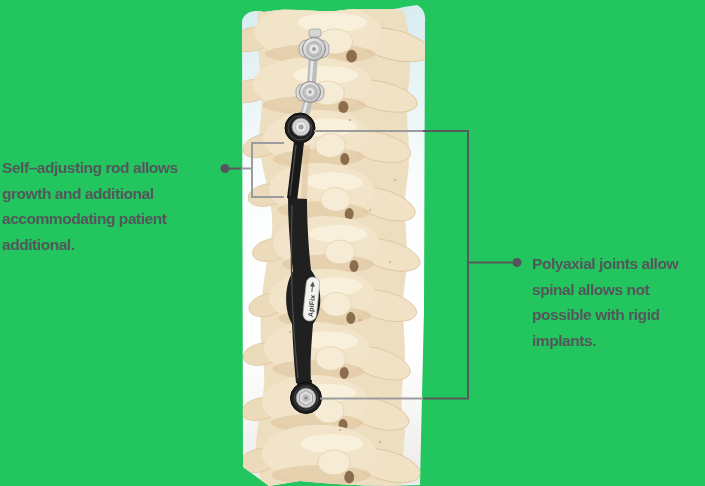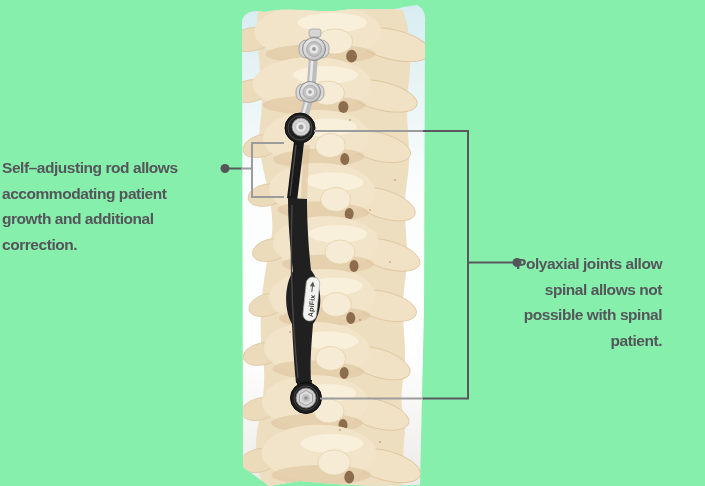--- a/index.html
+++ b/index.html
@@ -1,27 +1,27 @@
 <!DOCTYPE html>
 <html><head>
 <meta charset="utf-8">
 <style>
   html,body{margin:0;padding:0;background:#000;}
   .stage{
-    position:relative;width:705px;height:486px;background:#86efac;
+    position:relative;width:705px;height:486px;background:#22c55e;
     overflow:hidden;font-family:"Liberation Sans",sans-serif;
   }
   .layer{position:absolute;left:0;top:0;}
   .caption{
     position:absolute;color:#54565a;font-weight:700;
     font-size:15.5px;line-height:25.5px;letter-spacing:-0.45px;
     white-space:nowrap;
   }
   .caption-left{left:2px;top:155px;}
-  .caption-right{left:516px;top:251px;text-align:right;}
+  .caption-right{left:532px;top:251px;}
 </style>
 </head>
 <body>
 
 <div class="stage">
 
   <svg class="layer" width="705" height="486" viewBox="0 0 705 486">
     <defs>
       <linearGradient id="bgGrad" x1="0" y1="0" x2="0" y2="1">
         <stop offset="0" stop-color="#d7ecf0"></stop>
@@ -163,25 +163,25 @@
     <g fill="none">
       <path d="M314,131 H424" stroke="#9b9c9e" stroke-width="2"></path>
       <path d="M320,398.5 H424" stroke="#9b9c9e" stroke-width="2"></path>
       <path d="M423,131 H468 M468,130 V399.5 M468,398.5 H423 M468,262.5 H513" stroke="#58595d" stroke-width="2"></path>
       <circle cx="517" cy="262.5" r="4.5" fill="#54565a"></circle>
     </g>
   </svg>
 
   <div class="caption caption-left">
     <div>Self–adjusting rod allows</div>
+    <div>growth and additional</div>
     <div>accommodating patient</div>
-    <div>growth and additional</div>
-    <div>correction.</div>
+    <div>additional.</div>
   </div>
 
   <div class="caption caption-right">
     <div>Polyaxial joints allow</div>
     <div>spinal allows not</div>
-    <div>possible with spinal</div>
-    <div>patient.</div>
+    <div>possible with rigid</div>
+    <div>implants.</div>
   </div>
 
 </div>
 
 </body></html>

